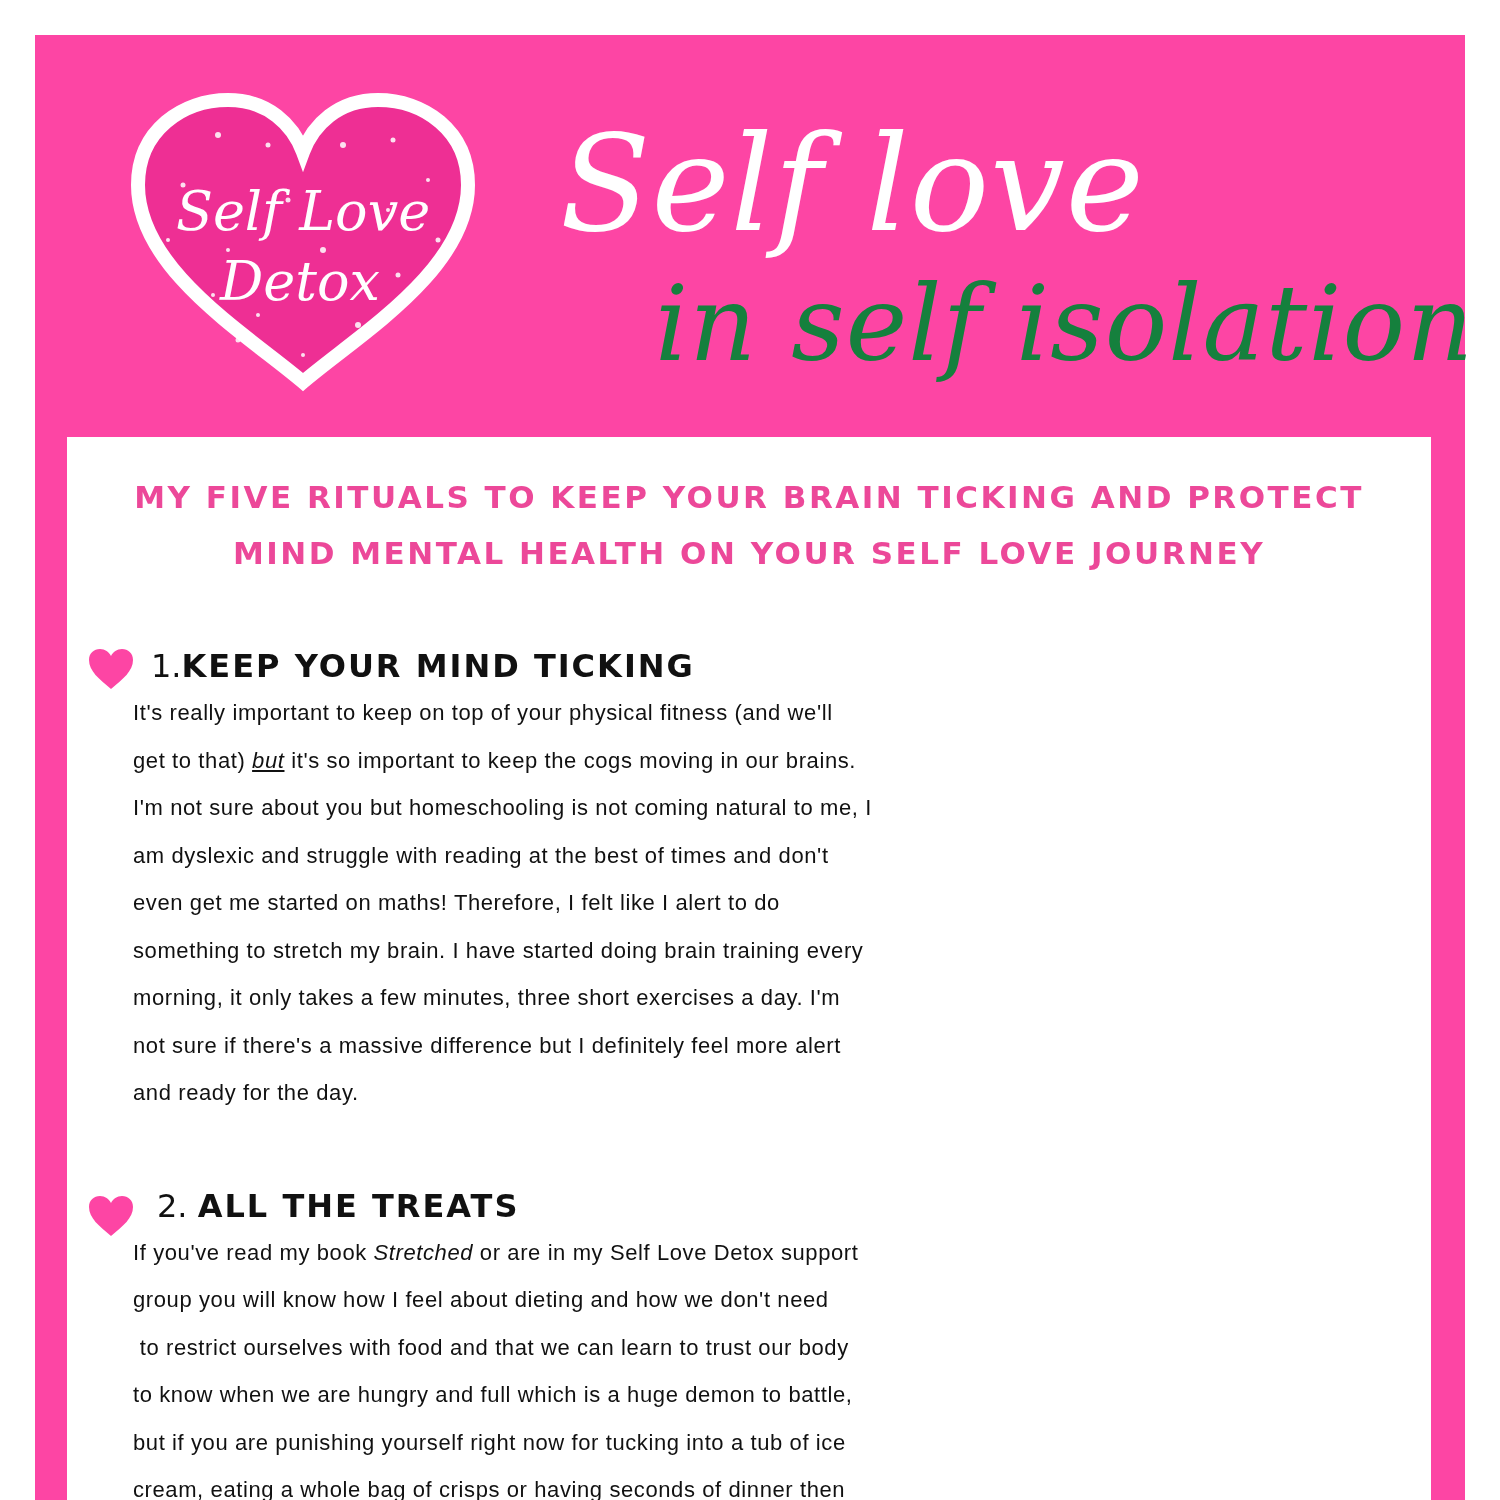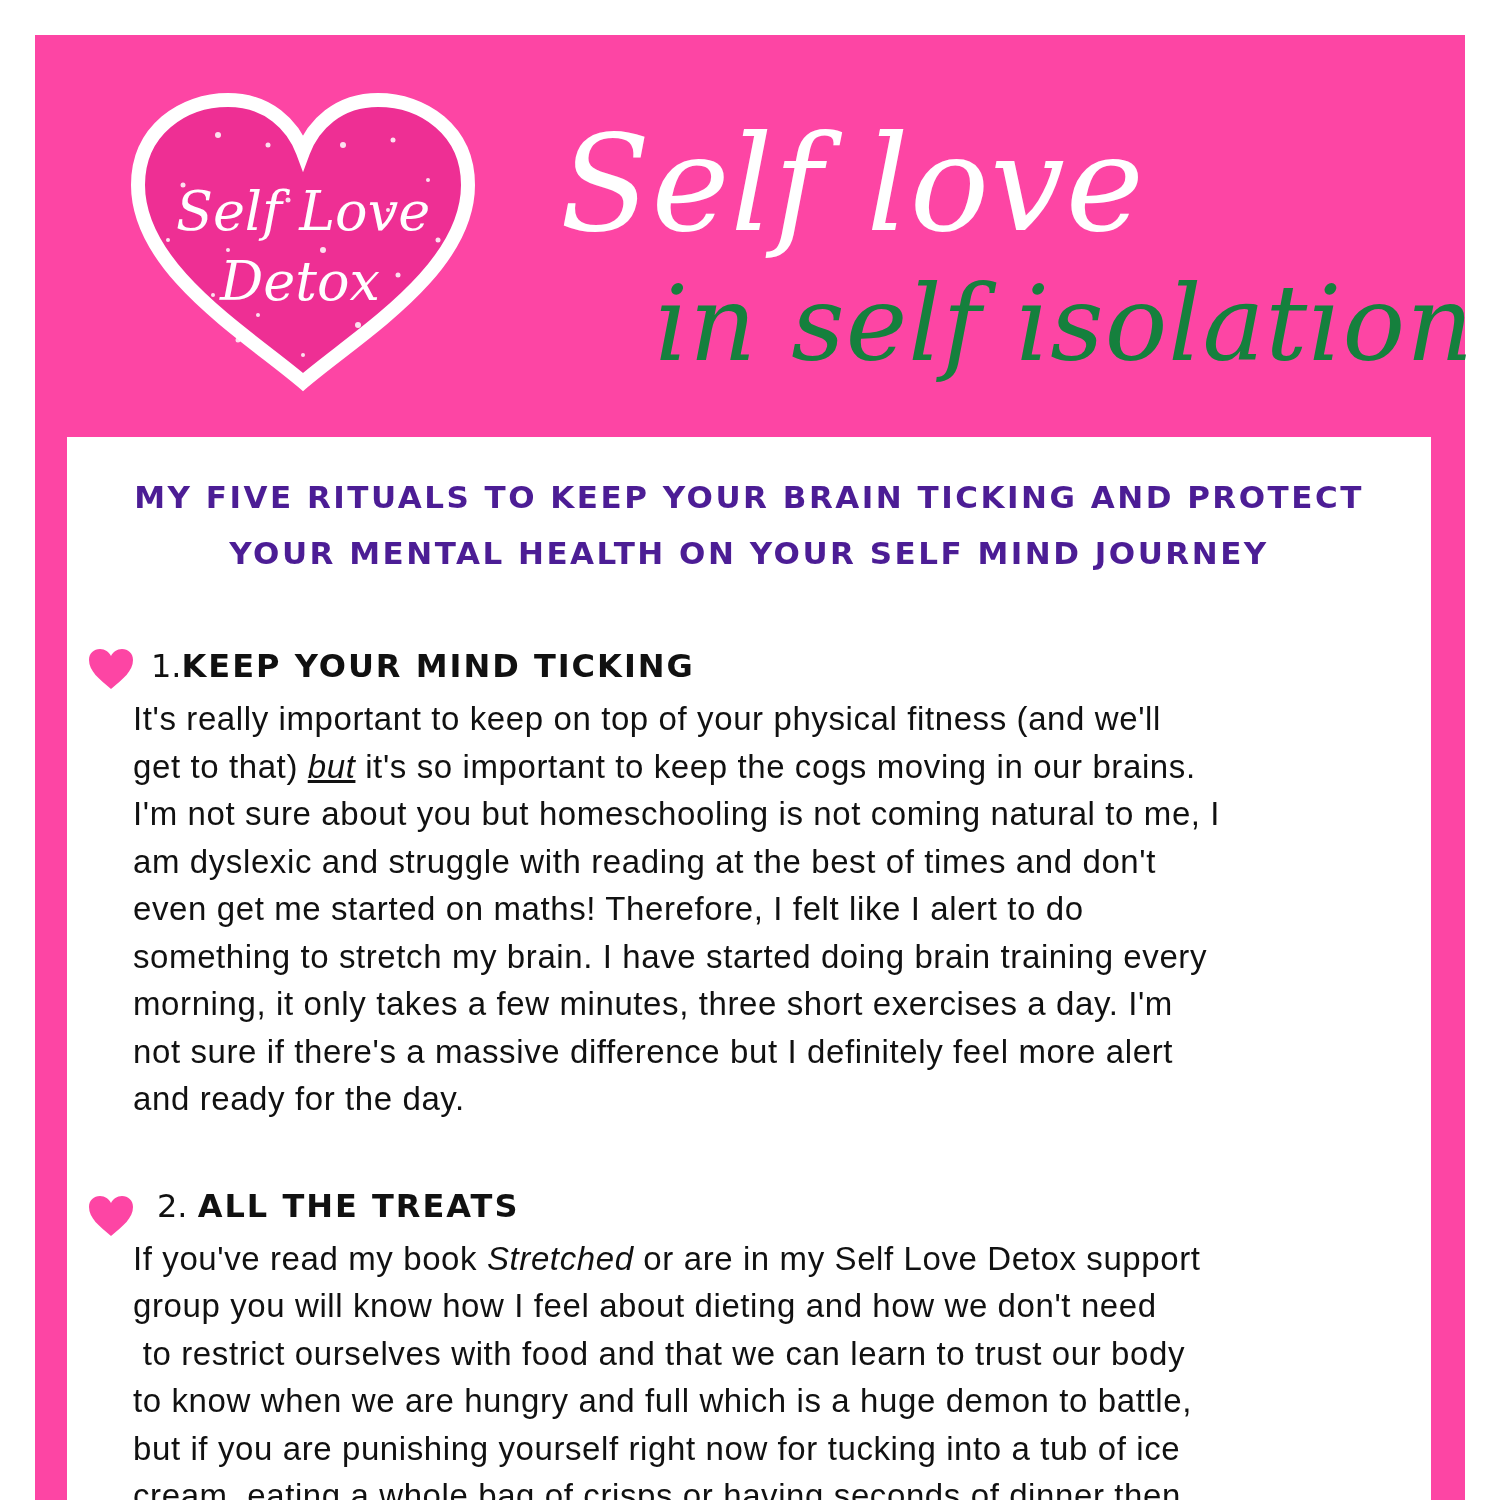--- a/index.html
+++ b/index.html
@@ -31,37 +31,37 @@
       line-height: 1; white-space: nowrap;
     }
     .card {
       position: absolute; left: 67px; top: 437px;
       width: 1364px; height: 1100px;
       background: #ffffff;
     }
     .headline {
       position: absolute; left: 0; width: 1364px; text-align: center;
       font-family: "DejaVu Sans", sans-serif; font-weight: bold;
-      font-size: 31px; letter-spacing: 2.5px; color: #4c1d95;
+      font-size: 31px; letter-spacing: 2.5px; color: #ec4899;
       white-space: nowrap;
     }
     .heart {
       position: absolute; width: 48px; height: 44px;
     }
     .heart svg { width: 100%; height: 100%; display: block; }
     .sec-title {
       position: absolute; font-size: 32px; color: #111111;
       white-space: nowrap; line-height: 1;
     }
     .sec-title .num { font-weight: normal; }
     .sec-title .ttl { font-weight: bold; letter-spacing: 2px; }
     .line {
       position: absolute; left: 66px;
       font-family: "Liberation Sans", sans-serif;
-      font-size: 33px; color: #111111; white-space: nowrap;
+      font-size: 22px; color: #111111; white-space: nowrap;
       letter-spacing: 0.6px; line-height: 1;
     }
     .u { text-decoration: underline; font-style: italic; }
     .i { font-style: italic; }
   </style>
 </head>
 <body>
 
 <div class="frame"></div>
 
@@ -92,21 +92,21 @@
     <text x="172" y="210" text-anchor="middle" fill="#ffffff" font-family="DejaVu Serif, serif" font-style="italic" font-size="54">Detox</text>
   </svg>
 </div>
 
 <div class="title1">Self love</div>
 <div class="title2">in self isolation</div>
 
 <div class="card">
 
   <div class="headline" style="top:42px;">MY FIVE RITUALS TO KEEP YOUR BRAIN TICKING AND PROTECT</div>
-  <div class="headline" style="top:98px;">YOUR MENTAL HEALTH ON YOUR SELF MIND JOURNEY</div>
+  <div class="headline" style="top:98px;">MIND MENTAL HEALTH ON YOUR SELF LOVE JOURNEY</div>
 
   <div class="heart" style="left:20px; top:210px;">
     <svg viewBox="0 0 48 44">
         <path d="M24 42 C 12 32, 2 24, 2 13 C 2 6, 7 2, 13 2 C 18 2, 22 5, 24 9 C 26 5, 30 2, 35 2 C 41 2, 46 6, 46 13 C 46 24, 36 32, 24 42 Z" fill="#fd45a4"></path>
       </svg>
   </div>
   <div class="sec-title" style="left:84px; top:213px;">
     <span class="num">1.</span><span class="ttl">KEEP YOUR MIND TICKING</span>
   </div>
 

